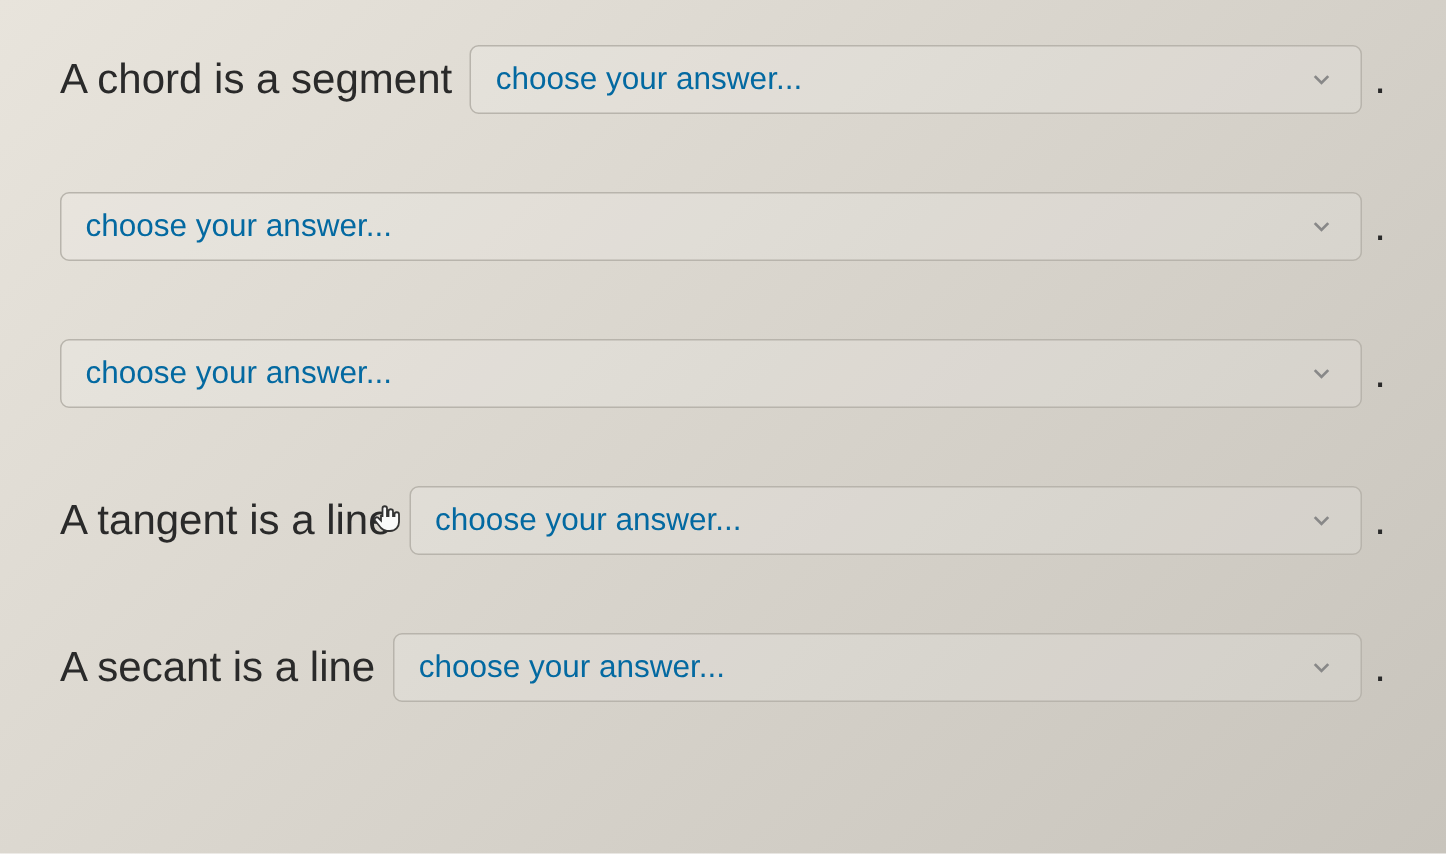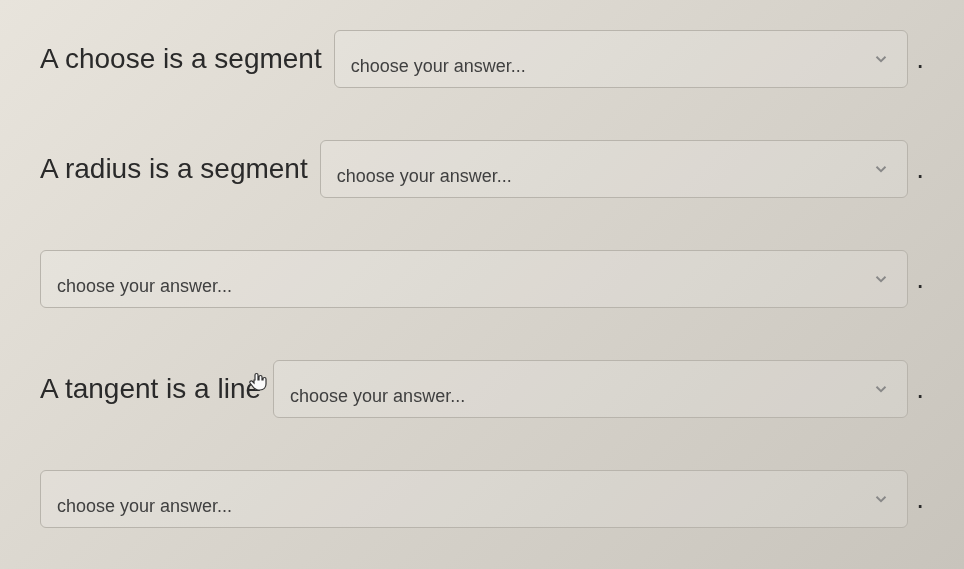--- a/index.html
+++ b/index.html
@@ -34,24 +34,23 @@
       justify-content: space-between;
       border: 1px solid #b8b4ac;
       border-radius: 6px;
       background: rgba(255, 255, 255, 0.15);
       padding: 10px 16px;
       flex: 1;
       min-width: 380px;
       cursor: pointer;
     }
     .dropdown-text {
-      color: #404040;
-      font-size: 18px;
+      color: #0369a1;
+      font-size: 21px;
       font-weight: 400;
-      margin-top: 15px;
     }
     .chevron {
       width: 20px;
       height: 20px;
       display: flex;
       align-items: center;
       justify-content: center;
       color: #888;
       margin-left: 20px;
     }
@@ -71,34 +70,33 @@
       position: absolute;
       left: 206px;
       top: 8px;
       z-index: 10;
     }
   </style>
 </head>
 <body>
 
 <div class="question-row row-1">
-  <span class="question-text">A choose is a segment</span>
+  <span class="question-text">A chord is a segment</span>
   <div class="dropdown">
     <span class="dropdown-text">choose your answer...</span>
     <span class="chevron">
       <svg viewBox="0 0 24 24" fill="none" stroke="currentColor" stroke-width="2.5">
           <polyline points="6 9 12 15 18 9"></polyline>
         </svg>
     </span>
   </div>
   <span class="period">.</span>
 </div>
 
 <div class="question-row row-2">
-  <span class="question-text">A radius is a segment</span>
   <div class="dropdown">
     <span class="dropdown-text">choose your answer...</span>
     <span class="chevron">
       <svg viewBox="0 0 24 24" fill="none" stroke="currentColor" stroke-width="2.5">
           <polyline points="6 9 12 15 18 9"></polyline>
         </svg>
     </span>
   </div>
   <span class="period">.</span>
 </div>
@@ -127,20 +125,21 @@
     <span class="chevron">
       <svg viewBox="0 0 24 24" fill="none" stroke="currentColor" stroke-width="2.5">
           <polyline points="6 9 12 15 18 9"></polyline>
         </svg>
     </span>
   </div>
   <span class="period">.</span>
 </div>
 
 <div class="question-row row-5" style="margin-bottom:0;">
+  <span class="question-text">A secant is a line</span>
   <div class="dropdown">
     <span class="dropdown-text">choose your answer...</span>
     <span class="chevron">
       <svg viewBox="0 0 24 24" fill="none" stroke="currentColor" stroke-width="2.5">
           <polyline points="6 9 12 15 18 9"></polyline>
         </svg>
     </span>
   </div>
   <span class="period">.</span>
 </div>

